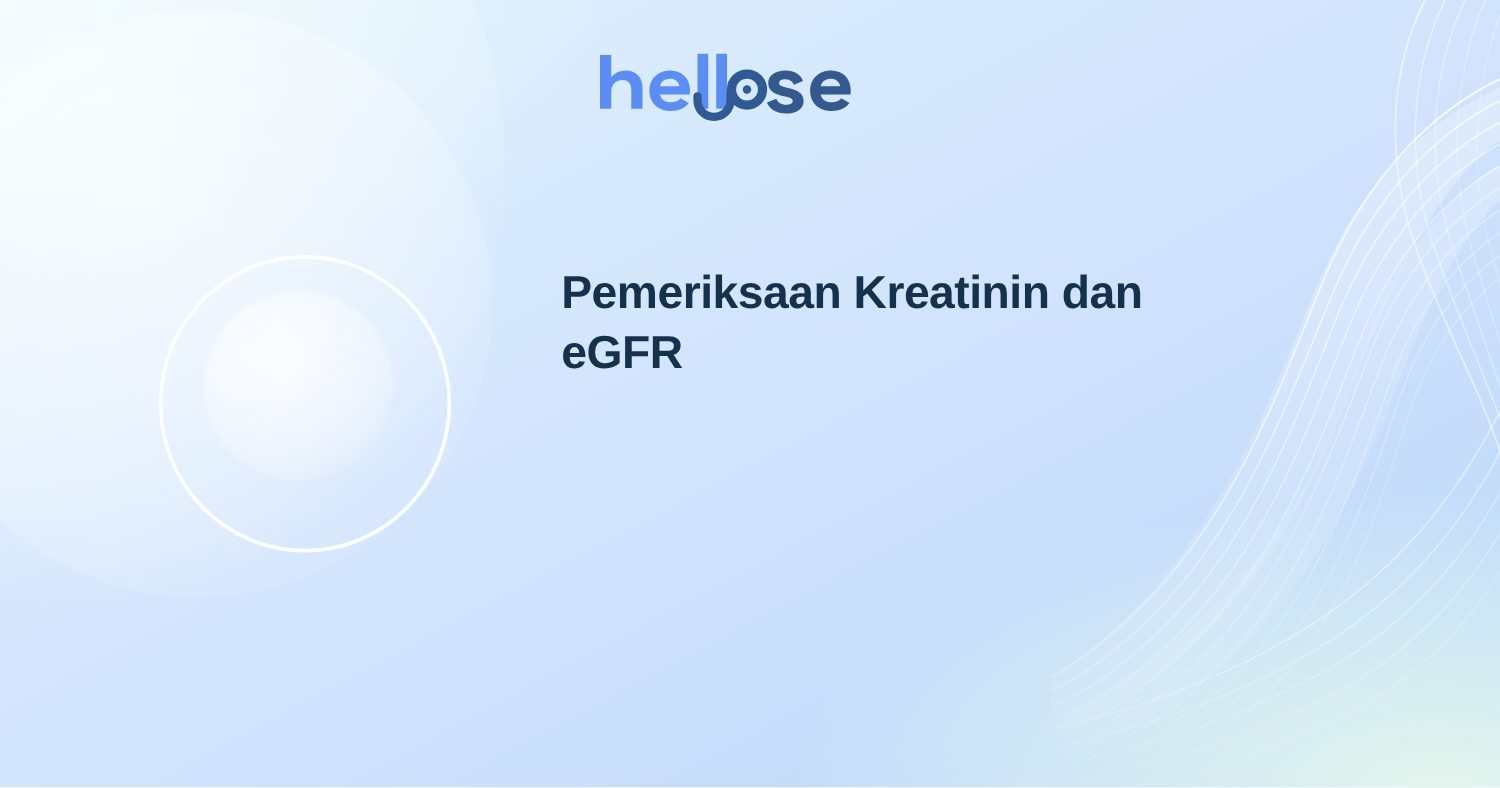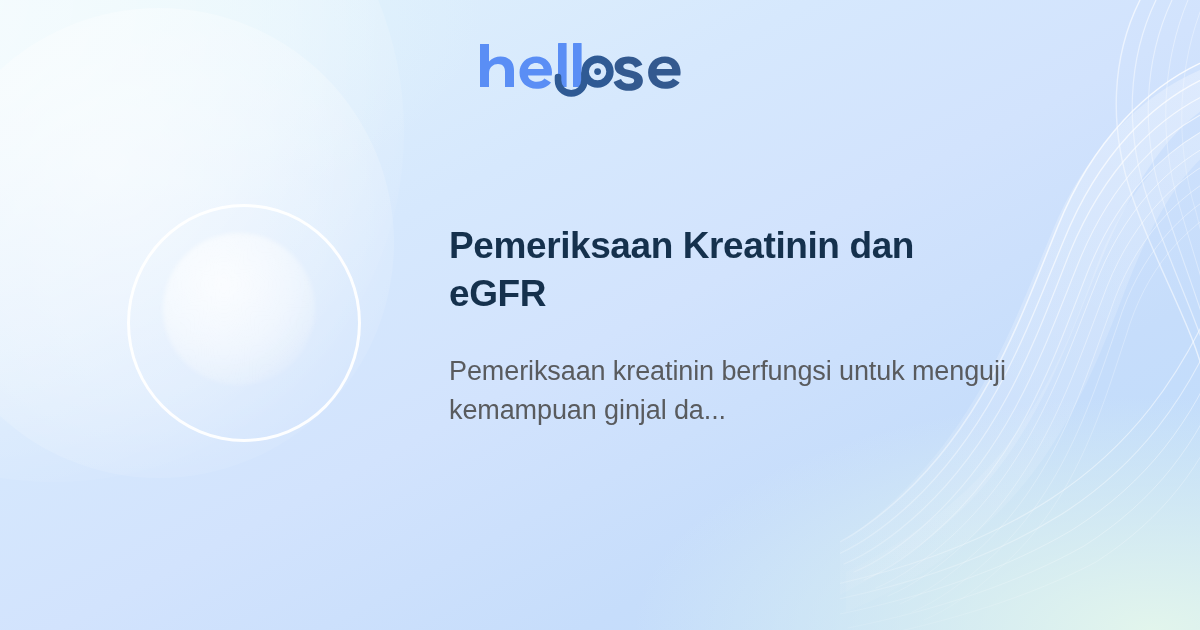--- a/index.html
+++ b/index.html
@@ -89,21 +89,21 @@
     height: 58px;
     display: flex;
     align-items: center;
   }
   .logo-svg { display: block; }
 
   
   .text-block {
     position: absolute;
     left: 449px;
-    top: 222px;
+    top: 210px;
     width: 590px;
   }
 
   .headline {
     margin: 0;
     font-family: "Liberation Sans", sans-serif;
     font-size: 37px;
     line-height: 1.30;
     font-weight: 700;
     letter-spacing: -0.4px;
@@ -220,16 +220,15 @@
                  c-3,4.2 -8,6.4 -14.4,6.4 c-10.1,0 -17.1,-6.6 -17.1,-16.2
                  c0,-9.5 6.9,-16.2 16.9,-16.2 Z M178.6,28.9 h15.6 c-0.8,-3.8 -3.7,-5.9 -7.6,-5.9
                  c-4.2,0 -7.1,2.3 -8,5.9 Z"></path>
       </g>
     </svg>
 
   </div>
 
   <div class="text-block">
     <h1 class="headline">Pemeriksaan Kreatinin dan eGFR</h1>
-    <p class="subhead">Pemeriksaan kreatinin berfungsi untuk menguji kemampuan ginjal da...</p>
   </div>
 
 </div>
 
 </body></html>

